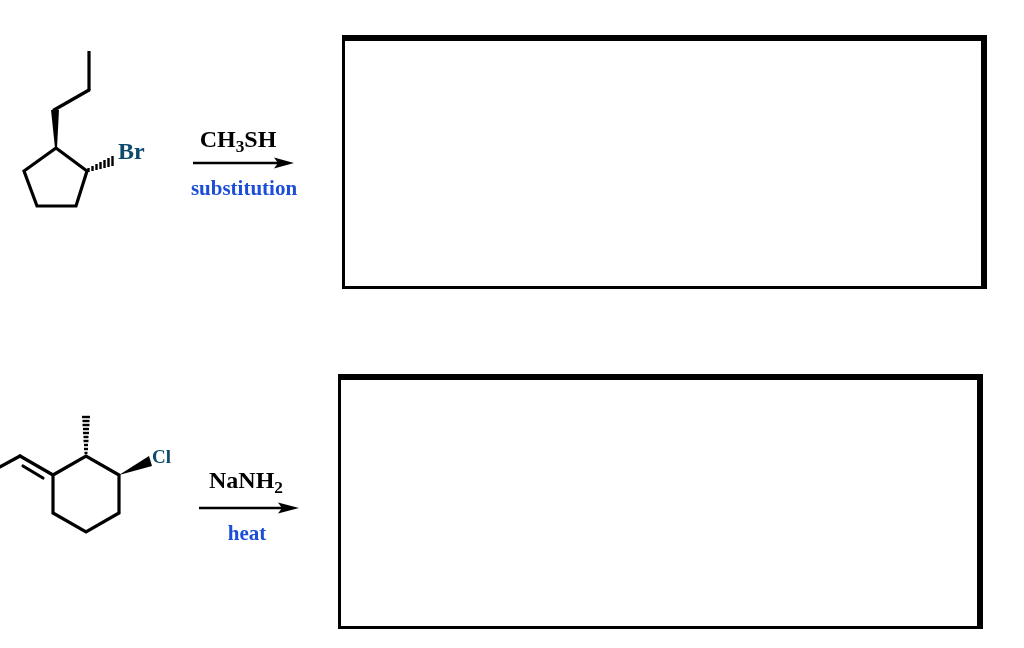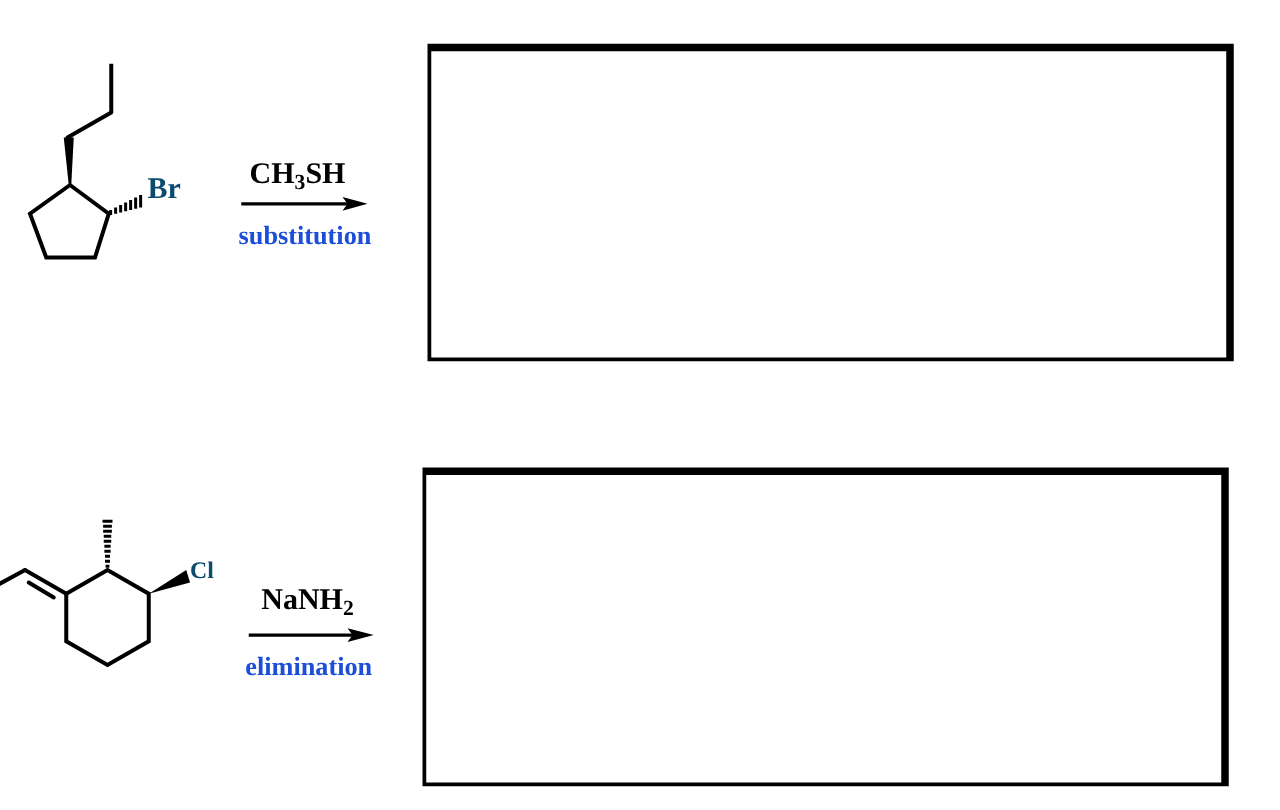--- a/index.html
+++ b/index.html
@@ -137,18 +137,18 @@
 <div class="reagent" style="left:200px; top:468px; width:92px;text-align:center;">
   <span>NaNH</span><sub>2</sub><span></span>
 </div>
 
 <svg class="arrow" style="left:196px; top:499px;" width="110" height="18" viewBox="0 0 110 18">
   <line x1="3" y1="9" x2="90" y2="9" stroke="#000" stroke-width="2.6"></line>
   <polygon points="82,3.5 103,9 82,14.5 86,9" fill="#000"></polygon>
 </svg>
 
 <div class="cond" style="left:186px; top:521px; width:122px;">
-  <div>elimination</div>
+  <div>heat</div>
 </div>
 
 <div class="answer-box" style="left:338px; top:374px; width:645px; height:255px;">
   <span></span>
 </div>
 
 </body></html>

